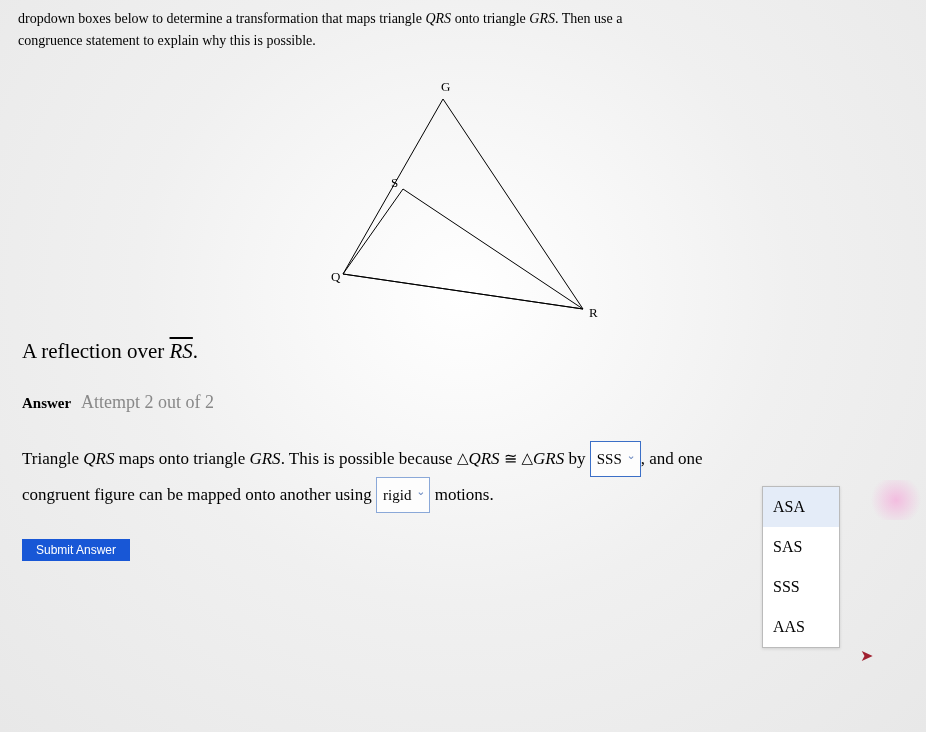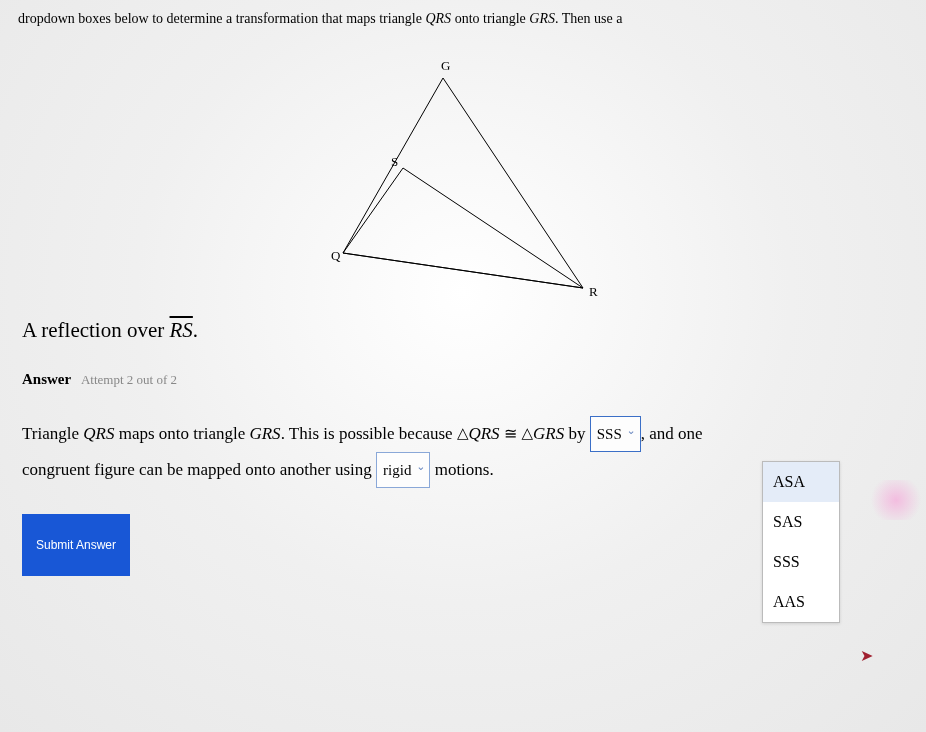--- a/index.html
+++ b/index.html
@@ -35,21 +35,21 @@
   font-style: italic;
 }
 .answer-section {
   margin-top: 28px;
   padding: 0 4px;
 }
 .answer-header {
   font-size: 15px;
 }
 .answer-header .bold { font-weight: bold; }
-.answer-header .attempt { color: #888; font-size: 13px; margin-left: 6px; }
+.answer-header .attempt { color: #888; font-size: 18px; margin-left: 6px; }
 .answer-body {
   margin-top: 28px;
   font-size: 17px;
   line-height: 2.0;
   position: relative;
 }
 .inline-select {
   display: inline-block;
   border: 1px solid #8aa8d8;
   background: #fdfdfd;
@@ -83,21 +83,21 @@
 .dropdown-list .opt {
   padding: 4px 10px;
 }
 .dropdown-list .opt.sel { background: #e4ecf8; }
 .submit-btn {
   display: inline-block;
   background: #1857d6;
   color: #fff;
   font-family: Arial, sans-serif;
   font-size: 12px;
-  padding: 24px 14px;
+  padding: 4px 14px;
   margin-top: 26px;
   border: none;
   cursor: pointer;
 }
 .cursor-arrow {
   position: absolute;
   font-size: 16px;
   color: #a02030;
 }
 .pink-glow {
@@ -109,20 +109,21 @@
   background: radial-gradient(circle, rgba(255,100,200,0.35) 0%, rgba(255,100,200,0) 70%);
   pointer-events: none;
 }
 </style>
 </head>
 <body>
 
 <div class="content">
   <p class="question-text">
     <span>dropdown boxes below to determine a transformation that maps triangle </span><span class="math-it">QRS</span><span> onto triangle </span><span class="math-it">GRS</span><span>. Then use a</span><br>
+    <span>congruence statement to explain why this is possible.</span>
   </p>
 
   <div class="figure-area">
     <svg class="figure-svg" width="360" height="260" viewBox="0 0 360 260">
       <g stroke="#000" stroke-width="1" fill="none">
         <polygon points="60,205 300,240 160,30"></polygon>
         <polygon points="60,205 300,240 120,120"></polygon>
       </g>
       <text x="158" y="22" font-size="13" font-family="Georgia">G</text>
       <text x="108" y="118" font-size="13" font-family="Georgia">S</text>

